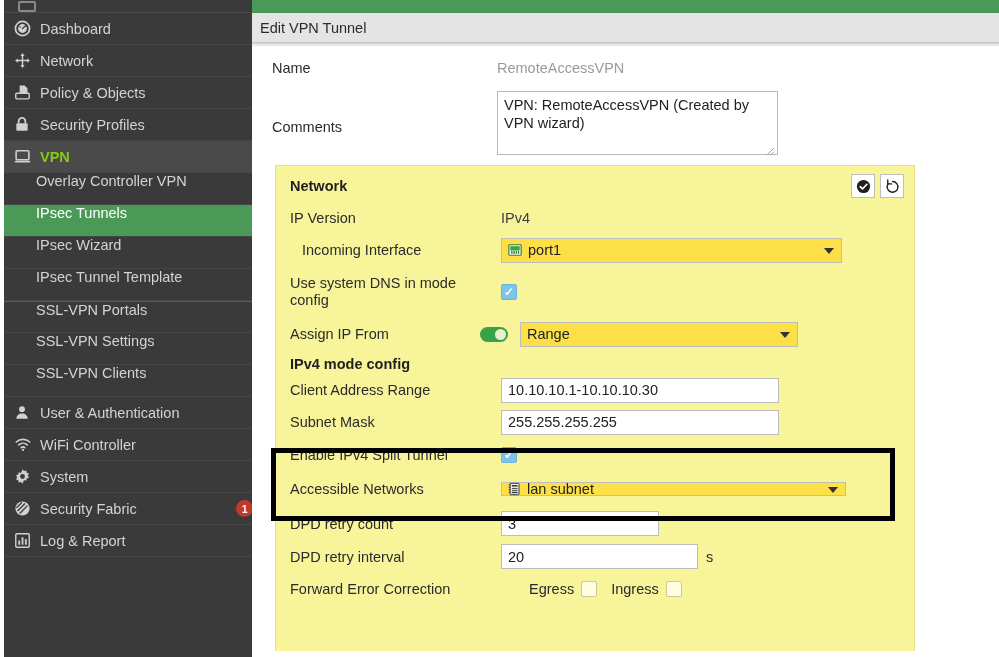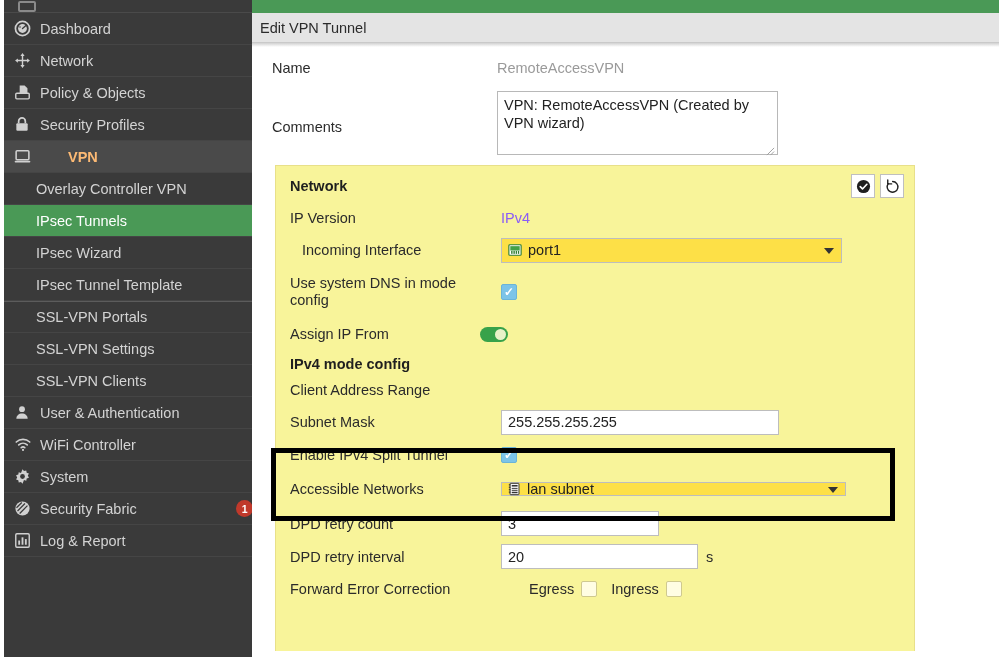--- a/index.html
+++ b/index.html
@@ -40,24 +40,24 @@
     width: 26px; height: 18px;
     display: flex; align-items: center; justify-content: flex-start;
     flex: 0 0 26px; color: #d0d0d0;
   }
   .sb-item .lbl { flex: 1 1 auto; white-space: nowrap; }
   .sb-item .chev {
     flex: 0 0 auto; font-size: 13px; color: #b0b0b0;
     font-weight: bold; line-height: 1;
   }
   .sb-item.expanded { background: #4a4a4a; color: #ffffff; font-weight: bold; }
-  .sb-item.expanded .lbl { color: #fdba74; margin-left: 28px; }
+  .sb-item.expanded .lbl { color: #84cc16; }
 
   .sb-sub {
-    display: flex; align-items: center;
+    display: flex; align-items: flex-start;
     height: 32px; padding: 0 12px 0 32px;
     font-size: 14.5px; color: #d3d3d3;
     border-bottom: 1px solid #454545;
   }
   .sb-sub .lbl { flex: 1 1 auto; white-space: nowrap; }
   .sb-sub.active {
     background: #4a9956; color: #ffffff;
   }
   .sb-sub.sep-top { border-top: 1px solid #5c5c5c; }
   .star {
@@ -142,21 +142,21 @@
     width: 211px; flex: 0 0 211px;
     font-size: 14.5px; color: #2b2b2b;
   }
   .prow .plabel.indent { padding-left: 12px; }
   .prow .plabel.two-line { line-height: 1.2; }
   .prow.tall { min-height: 52px; align-items: center; }
   .section-label {
     font-size: 14.5px; font-weight: bold; color: #1f1f1f;
     padding-left: 14px; padding-top: 6px; padding-bottom: 2px;
   }
-  .plain-val { font-size: 14.5px; color: #8b5cf6; }
+  .plain-val { font-size: 14.5px; color: #404040; }
 
   .sel {
     position: relative; height: 25px;
     background: #fde047; border: 1px solid #bdbdbd;
     display: flex; align-items: center;
     padding: 0 24px 0 6px;
     font-size: 14.5px; color: #222;
   }
   .sel .caret {
     position: absolute; right: 7px; top: 50%;
@@ -453,26 +453,31 @@
         <span class="cb on">
           <span class="tick">✓</span>
         </span>
       </div>
 
       <div class="prow">
         <div class="plabel" style="width:190px;flex:0 0 190px;">Assign IP From</div>
         <span class="toggle">
           <span class="knob"></span>
         </span>
+        <div class="sel" style="width:278px;margin-left:12px;">
+          <span>Range</span>
+          <span class="caret"></span>
+        </div>
       </div>
 
       <div class="section-label">IPv4 mode config</div>
 
       <div class="prow">
         <div class="plabel">Client Address Range</div>
+        <div class="txtbox" style="width:278px;">10.10.10.1-10.10.10.30</div>
       </div>
 
       <div class="prow">
         <div class="plabel">Subnet Mask</div>
         <div class="txtbox" style="width:278px;">255.255.255.255</div>
       </div>
 
       <div class="prow" style="min-height:33px;">
         <div class="plabel">Enable IPv4 Split Tunnel</div>
         <span class="cb on">

